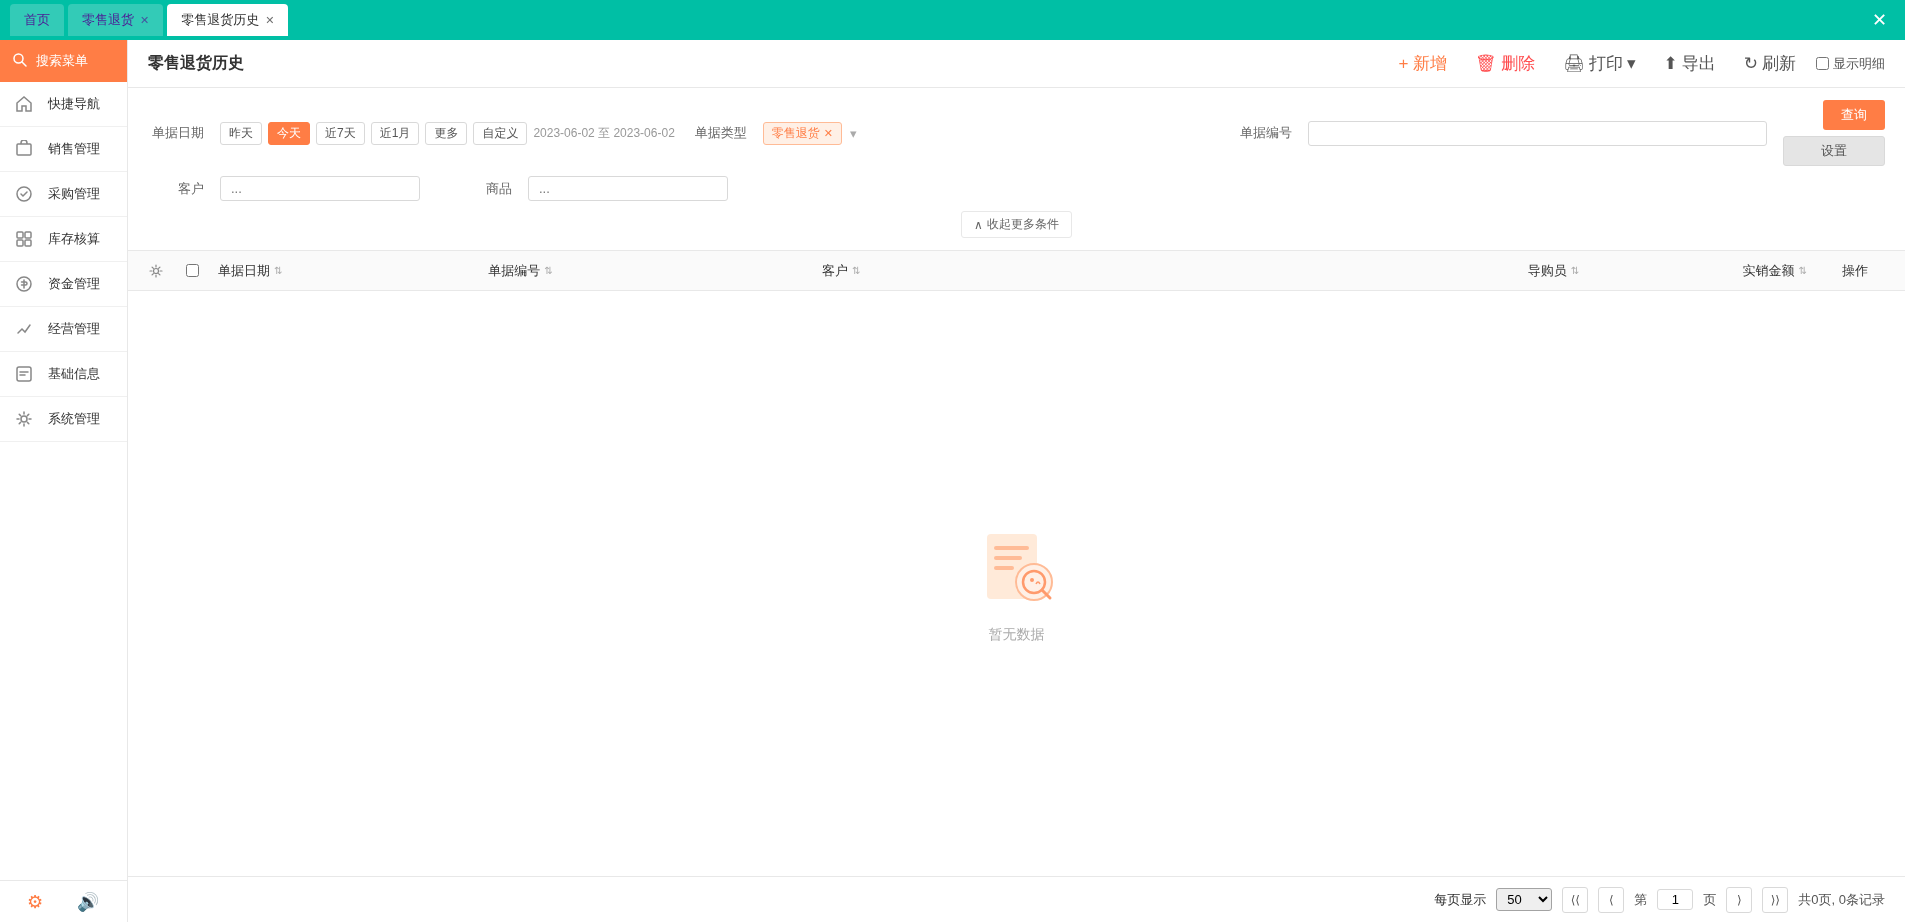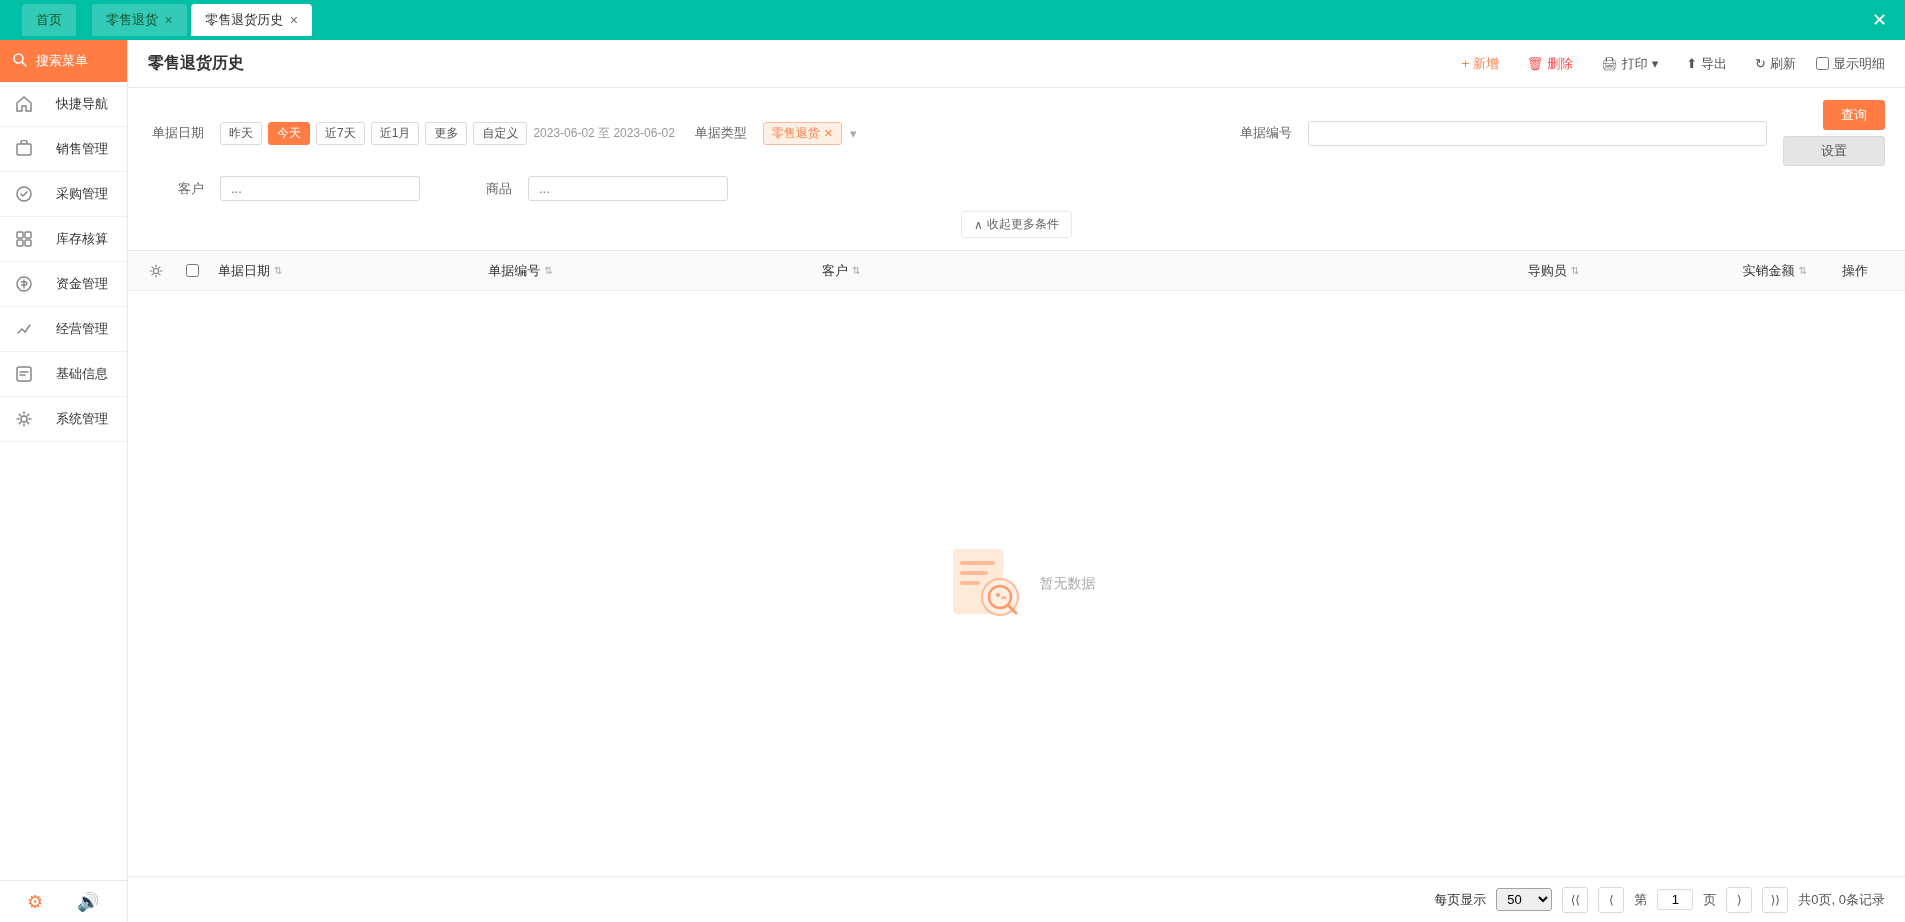--- a/index.html
+++ b/index.html
@@ -29,22 +29,21 @@
       font-size: 13px;
       gap: 6px;
       height: 32px;
     }
     .tab-item.active {
       background: #fff;
       color: #333;
     }
     .tab-item.inactive {
       background: rgba(255,255,255,0.2);
-      color: #14532d;
-      margin-left: 12px;
+      color: #4c1d95;
     }
     .tab-close {
       font-size: 11px;
       cursor: pointer;
       opacity: 0.7;
     }
     .tab-bar-right {
       margin-left: auto;
       display: flex;
       align-items: center;
@@ -86,21 +85,21 @@
     }
     .sidebar-search span { font-size: 13px; }
     .sidebar-nav {
       flex: 1;
       overflow-y: auto;
     }
     .sidebar-item {
       display: flex;
       align-items: center;
       padding: 12px 14px;
-      gap: 22px;
+      gap: 14px;
       cursor: pointer;
       color: #333;
       font-size: 13px;
       border-bottom: 1px solid #f0f0f0;
     }
     .sidebar-item-icon {
       width: 20px;
       height: 20px;
       display: flex;
       align-items: center;
@@ -145,21 +144,21 @@
       display: flex;
       align-items: center;
       gap: 12px;
     }
     .toolbar-btn {
       display: flex;
       align-items: center;
       gap: 4px;
       cursor: pointer;
       color: #555;
-      font-size: 13px;
+      font-size: 17px;
       padding: 4px 8px;
       border: none;
       background: none;
     }
     .btn-new {
       color: #ff7d45;
     }
     .btn-delete { color: #ff4d4f; }
     .checkbox-label {
       display: flex;
@@ -301,21 +300,21 @@
     .th-cell.customer-col { flex: 2; }
     .th-cell.guide-col { flex: 1.5; justify-content: flex-end; }
     .th-cell.amount-col { flex: 1; justify-content: flex-end; }
     .th-cell.op-col { width: 80px; text-align: center; justify-content: center; }
     .sort-icon { font-size: 10px; color: #aaa; }
 
     
     .empty-state {
       flex: 1;
       display: flex;
-      flex-direction: row;
+      flex-direction: column;
       align-items: center;
       justify-content: center;
       gap: 12px;
     }
     .empty-icon {
       width: 90px;
       height: 90px;
     }
     .empty-text { color: #aaa; font-size: 14px; }
 

